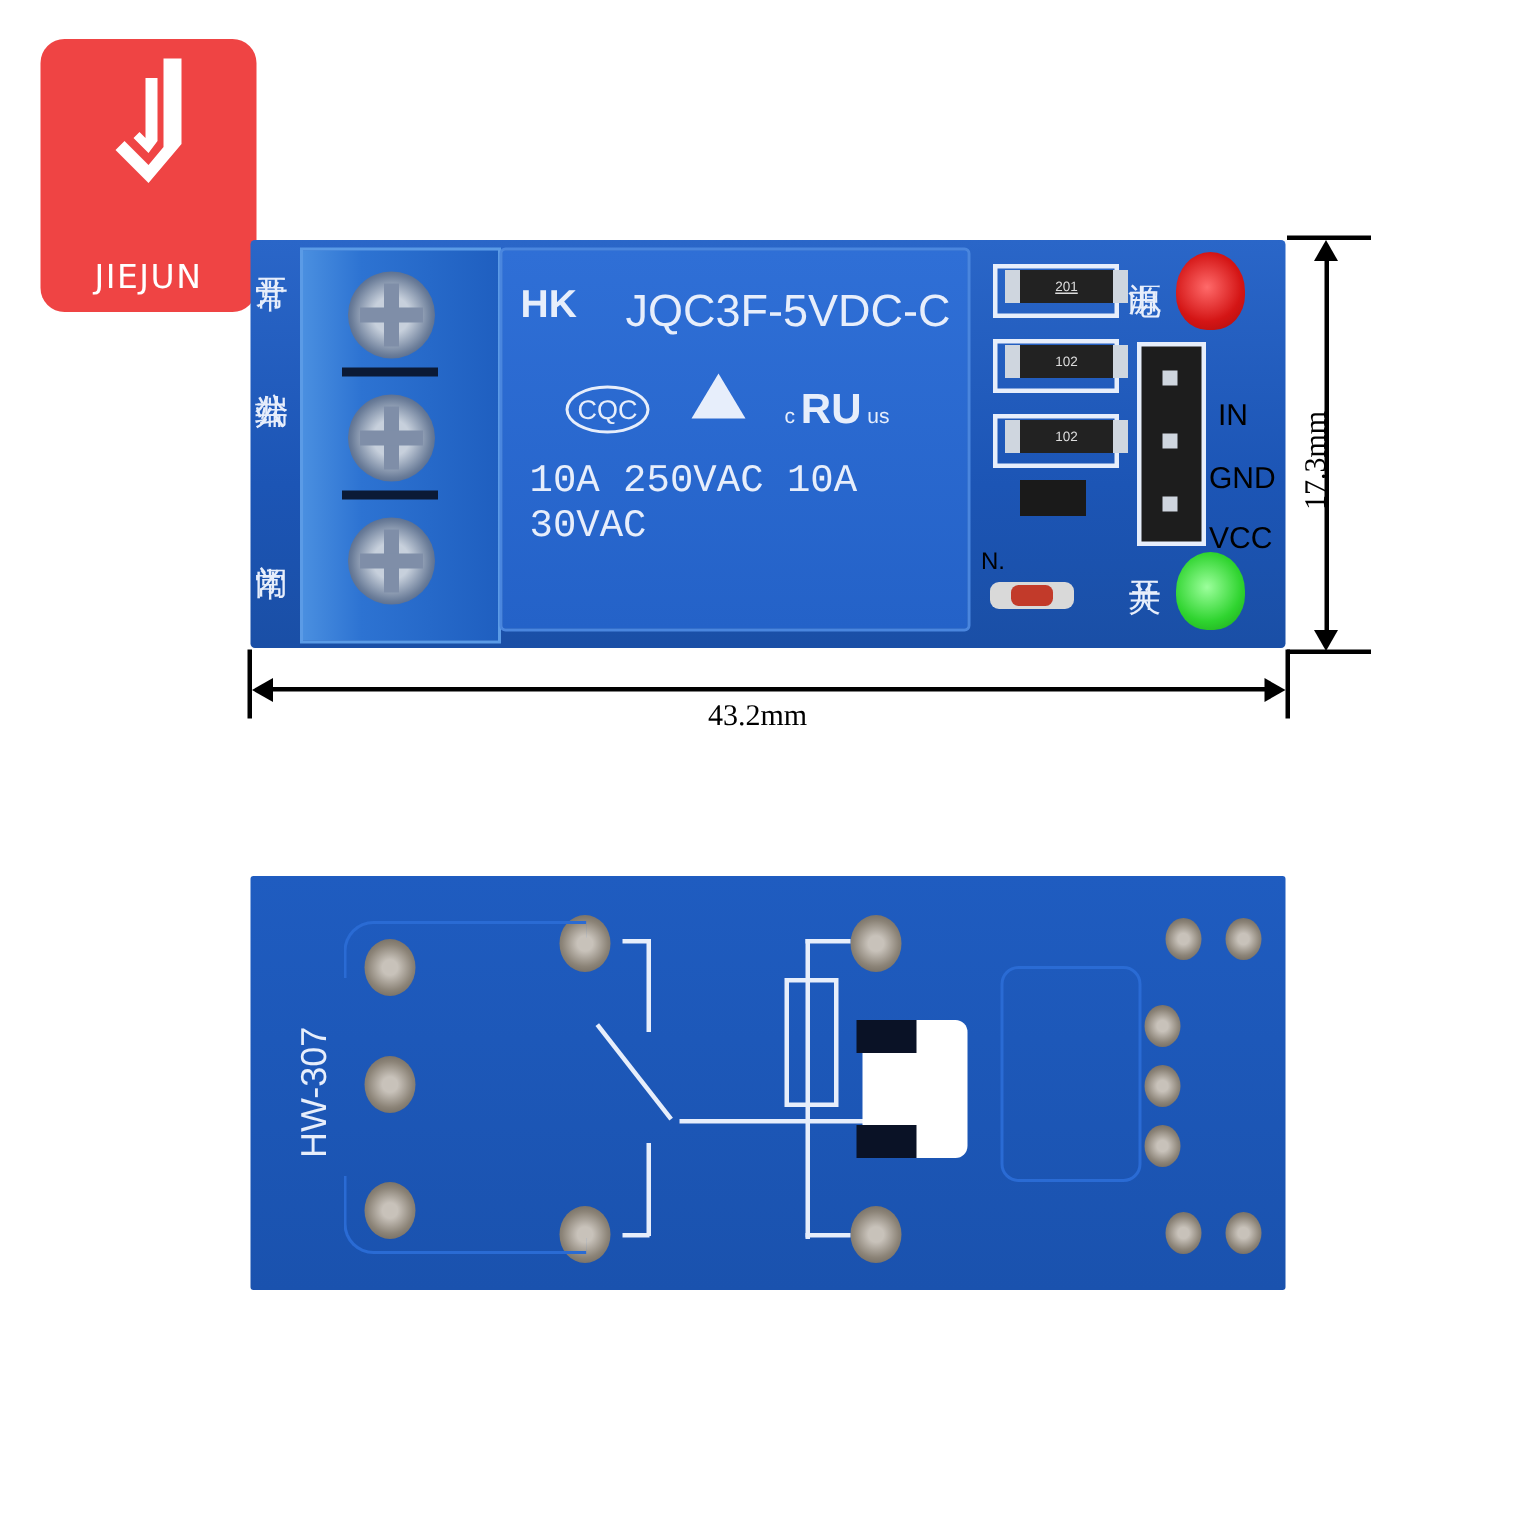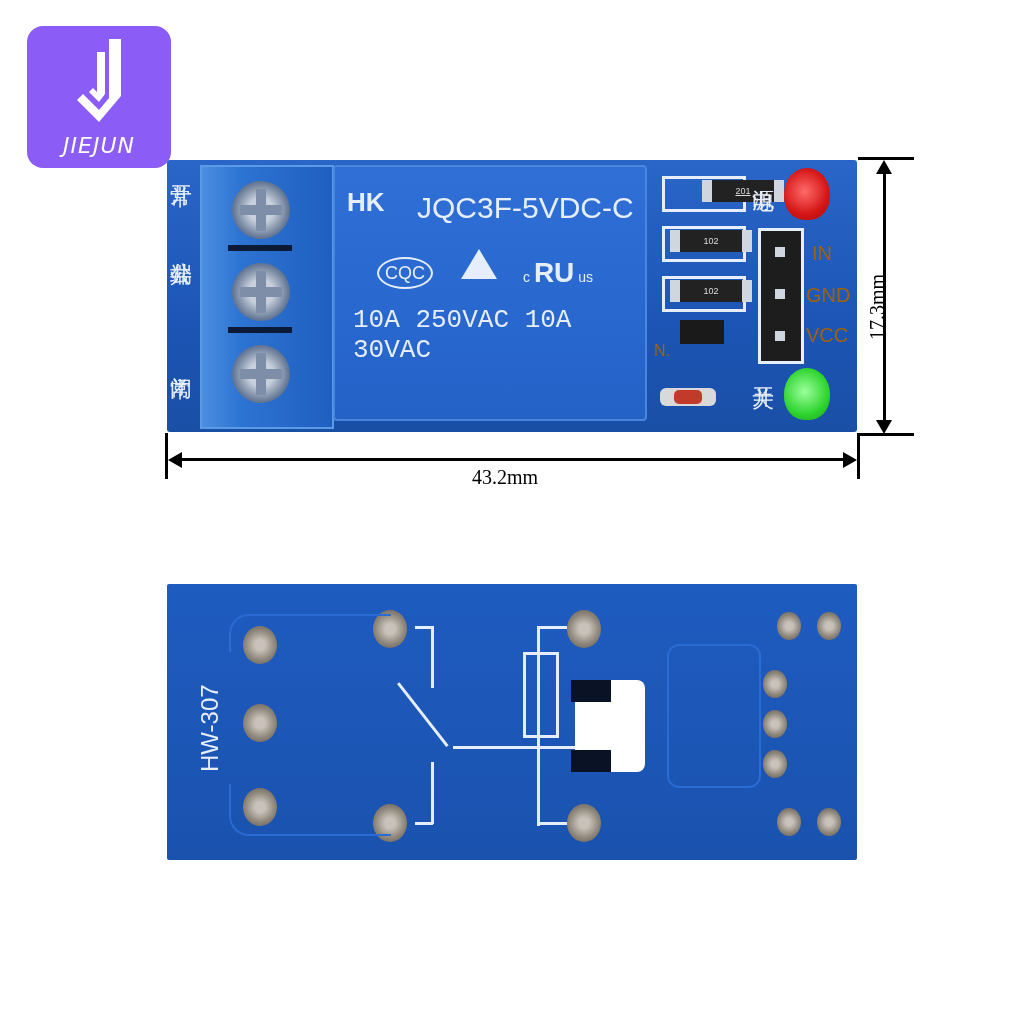--- a/index.html
+++ b/index.html
@@ -1,39 +1,39 @@
 <!DOCTYPE html>
 <html><head>
 <meta charset="utf-8">
 <style>
   html,body{margin:0;padding:0;background:#ffffff;}
   body{width:1024px;height:1024px;position:relative;overflow:hidden;font-family:"Liberation Sans",sans-serif;}
   .abs{position:absolute;}
   
-  .logo{left:27px;top:26px;width:144px;height:142px;background:#8b5cf6;border-radius:16px;font-style:italic;}
+  .logo{left:27px;top:26px;width:144px;height:182px;background:#ef4444;border-radius:16px;}
   .logo-text{position:absolute;left:0;right:0;bottom:10px;text-align:center;color:#fff;font-size:22px;letter-spacing:1px;font-family:"DejaVu Sans",sans-serif;}
   .top-board{left:167px;top:160px;width:690px;height:272px;border-radius:3px;background:linear-gradient(180deg,#2a66c8,#1c55b5 60%,#1a4fa6);}
   .terminal{left:200px;top:165px;width:130px;height:260px;background:linear-gradient(90deg,#4a8fe0,#2d73d2 30%,#1f5fc0);border:2px solid #5b9be6;}
   .screw{position:absolute;left:30px;width:58px;height:58px;border-radius:50%;background:radial-gradient(circle,#c7d0dc 30%,#6b7d99 65%,#1c3a70 100%);}
   .screw::before,.screw::after{content:"";position:absolute;background:#7f8ea8;left:24px;top:8px;width:10px;height:42px;}
   .screw::after{left:8px;top:24px;width:42px;height:10px;}
   .slot{position:absolute;left:26px;width:64px;height:6px;background:#0b1a36;}
   .relay{left:333px;top:165px;width:310px;height:252px;background:linear-gradient(180deg,#2f6fd6,#2462c8);border:2px solid #4a86de;border-radius:4px;color:#e7eefb;}
   .relay .model{position:absolute;left:82px;top:24px;font-size:30px;letter-spacing:0;}
   .relay .line{position:absolute;left:18px;font-size:26px;font-family:Liberation Mono, monospace;}
   .cqc{position:absolute;left:42px;top:90px;width:52px;height:28px;border:2px solid #e7eefb;border-radius:50%;text-align:center;font-size:18px;line-height:28px;}
   .tri{position:absolute;left:126px;top:82px;width:0;height:0;border-left:18px solid transparent;border-right:18px solid transparent;border-bottom:30px solid #e7eefb;}
   .ul{position:absolute;left:188px;top:90px;font-size:14px;}
   .ul b{font-size:28px;font-weight:bold;}
   .hk{position:absolute;left:12px;top:20px;font-size:26px;font-weight:bold;}
   .resistor{width:62px;height:22px;background:#222;border-left:10px solid #cfd6df;border-right:10px solid #cfd6df;color:#ddd;font-size:9px;text-align:center;line-height:22px;}
   .res-outline{border:3px solid #e7eefb;}
   .header{left:758px;top:228px;width:40px;height:130px;background:#1d1d1d;border:3px solid #e7eefb;}
   .pin{position:absolute;left:14px;width:10px;height:10px;background:#cfd6df;}
-  .pinlabel{color:#a16207;font-size:20px;}
+  .pinlabel{color:#000000;font-size:20px;margin-top:24px;}
   .led{width:46px;height:52px;border-radius:50% 50% 45% 45%;}
   .led-red{background:radial-gradient(circle at 45% 45%,#ff6a6a,#d41515 60%,#a80c0c);}
   .led-green{background:radial-gradient(circle at 45% 45%,#9cff9c,#2fd42f 60%,#1aa01a);}
   .cn-vert{color:#e7eefb;font-size:22px;writing-mode:vertical-rl;line-height:1;}
   .transistor{left:680px;top:320px;width:44px;height:24px;background:#1a1a1a;}
   .diode{left:660px;top:388px;width:56px;height:18px;background:#d9d9d9;border-radius:6px;}
   .diode::before{content:"";position:absolute;left:14px;top:2px;width:28px;height:14px;background:#c23a2a;border-radius:5px;}
   
   .dim-line{background:#000;}
   .dim-text{font-family:"Liberation Serif",serif;font-size:20px;color:#000;}
@@ -77,21 +77,21 @@
   <div class="tri"></div>
   <div class="ul">
     <span>c</span>
     <b>RU</b>
     <span>us</span>
   </div>
   <div class="line" style="top:138px">10A 250VAC 10A 30VAC</div>
 </div>
 
 <div class="abs res-outline" style="left:662px;top:176px;width:78px;height:30px;"></div>
-<div class="abs resistor" style="left:702px;top:180px;text-decoration:underline;">201</div>
+<div class="abs resistor" style="left:670px;top:180px;text-decoration:underline;">201</div>
 <div class="abs res-outline" style="left:662px;top:226px;width:78px;height:30px;"></div>
 <div class="abs resistor" style="left:670px;top:230px;">102</div>
 <div class="abs res-outline" style="left:662px;top:276px;width:78px;height:30px;"></div>
 <div class="abs resistor" style="left:670px;top:280px;">102</div>
 
 <div class="abs transistor"></div>
 <div class="abs pinlabel" style="left:654px;top:342px;font-size:16px;">N.</div>
 <div class="abs diode"></div>
 
 <div class="abs cn-vert" style="left:752px;top:172px;">电源</div>

